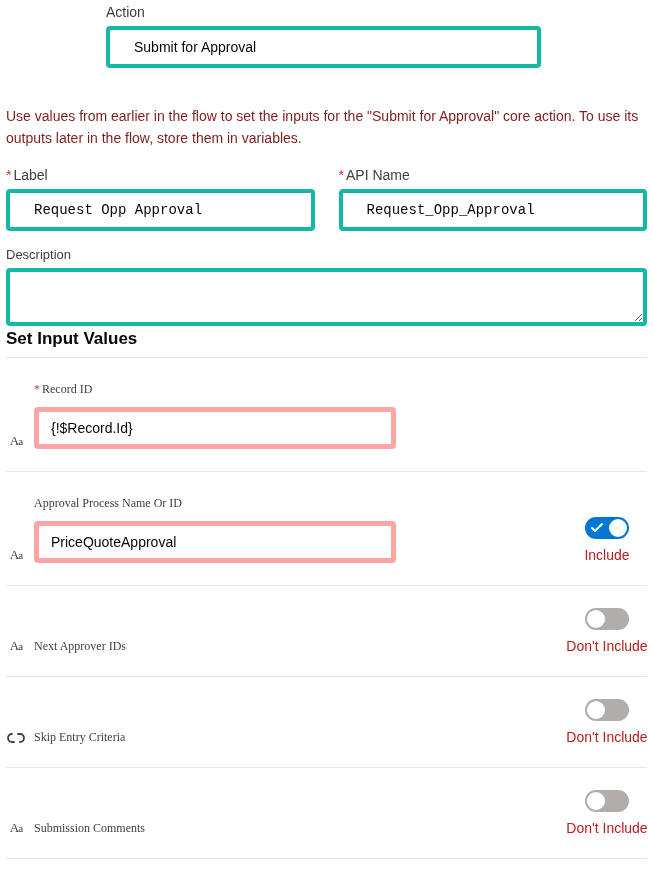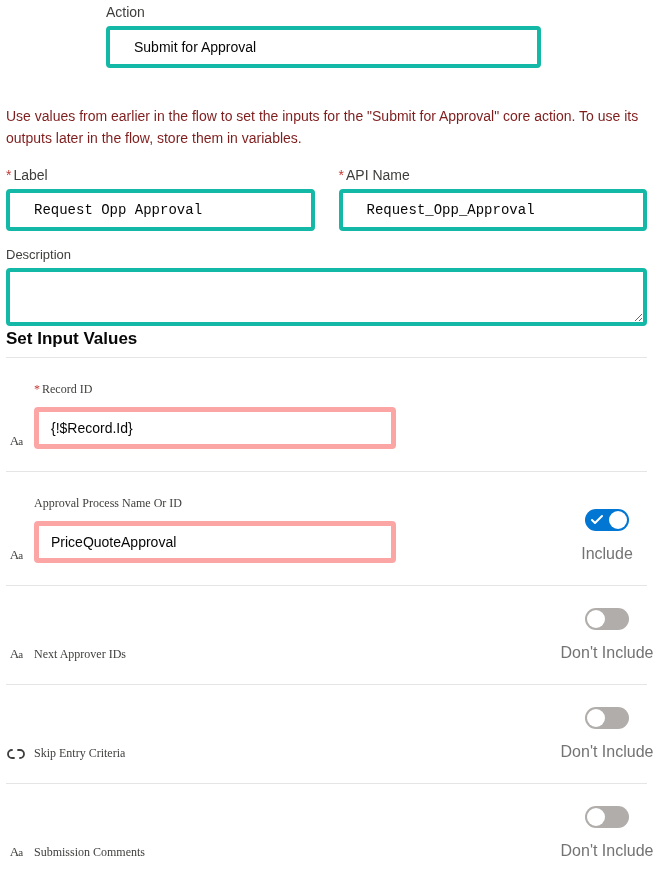--- a/index.html
+++ b/index.html
@@ -64,21 +64,21 @@
       width: 44px; height: 22px; border-radius: 11px;
       position: relative; cursor: pointer; background: #b0adab; border:none;
     }
     .toggle .knob {
       position: absolute; top: 2px; width: 18px; height: 18px;
       border-radius: 50%; background: #fff; transition: left .1s;
     }
     .toggle.off .knob { left: 2px; }
     .toggle.on { background: #0176d3; }
     .toggle.on .knob { left: 24px; }
-    .toggle-caption { font-size: 16px; color: #737373; margin-top: 14px; white-space: nowrap;}
+    .toggle-caption { font-size: 14px; color: #b91c1c; margin-top: 8px; white-space: nowrap;}
     .check-svg { position:absolute; left:6px; top:5px; width:12px; height:12px; display:none;}
     .toggle.on .check-svg { display:block; }
   </style>
 </head>
 <body>
 
 
 
 <div class="action-section">
   <span class="label-text">Action</span>

